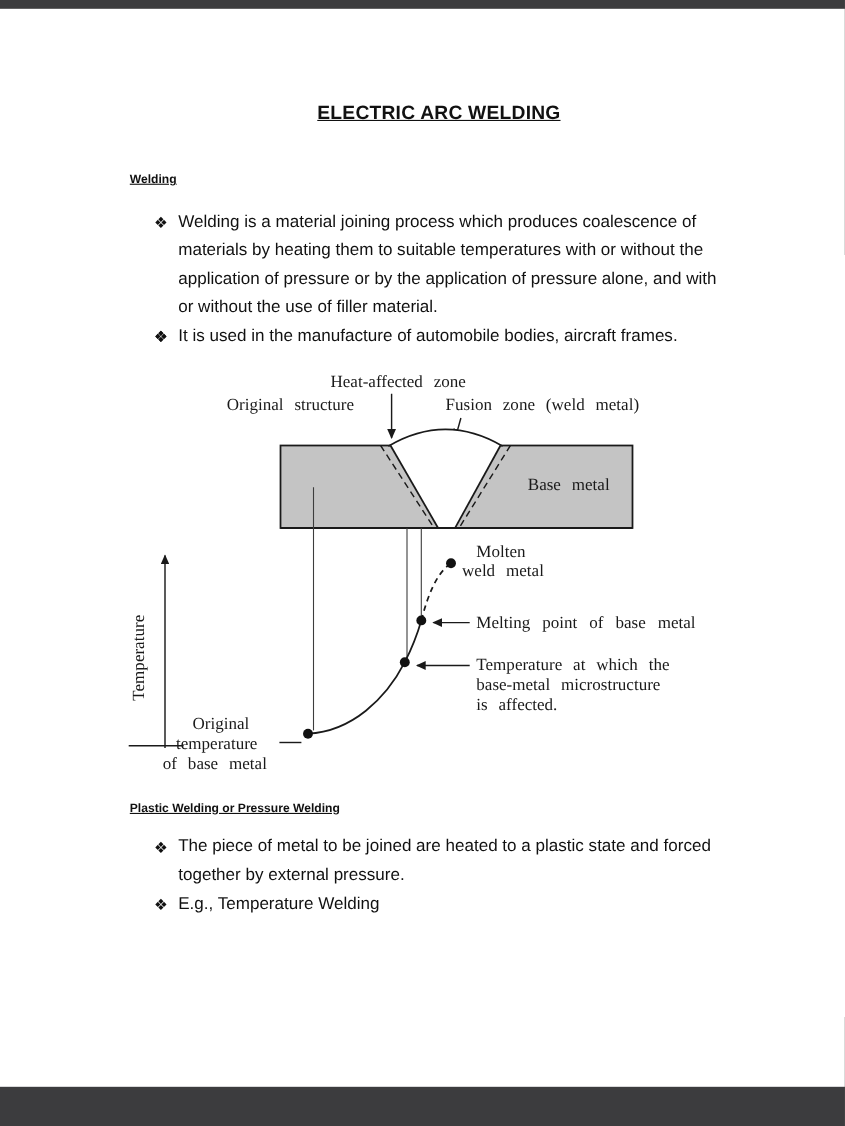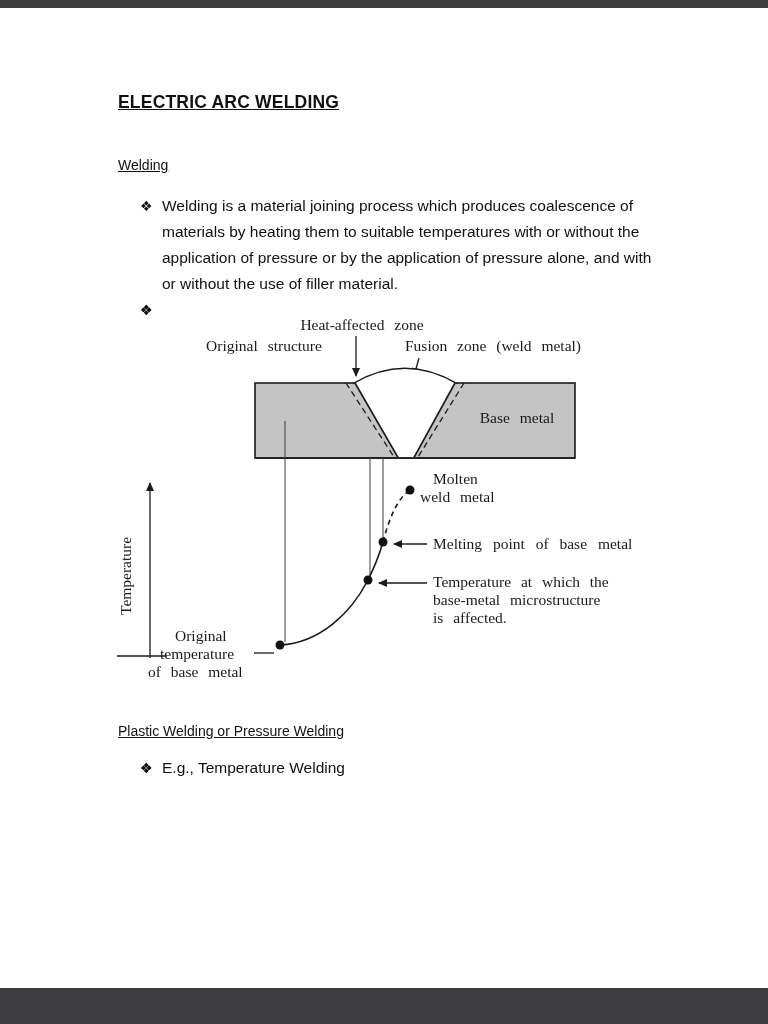--- a/index.html
+++ b/index.html
@@ -18,28 +18,29 @@
     box-sizing:border-box;
     padding:84px 88px 0 118px;
     overflow:hidden;
   }
   .doc-title {
     margin:0;
     font-size:17.5px;
     font-weight:bold;
     letter-spacing:0.2px;
     text-decoration:underline;
+    text-align:center;
   }
   .sec-heading {
     margin:44px 0 0 0;
-    font-size:14px;
-    font-weight:normal;
+    font-size:11px;
+    font-weight:bold;
     text-decoration:underline;
   }
-  .sec-heading.second { margin-top:40px; }
+  .sec-heading.second { margin-top:24px; }
   ul.bullets {
     margin:20px 0 0 0;
     padding:0 0 0 22px;
     list-style:none;
   }
   ul.bullets.second { margin-top:16px; }
   ul.bullets li {
     position:relative;
     padding-left:22px;
     width:505px;
@@ -82,20 +83,21 @@
     <ul class="bullets">
       <li>
         <span class="marker">❖</span>
         <span>Welding is a material joining process which produces coalescence of materials by heating them to suitable temperatures with or without the application of pressure or by the application of pressure alone, and with or without the use of filler material.</span>
       </li>
       <li>
         <span class="marker">❖</span>
       </li>
       <li>
         <span class="marker">❖</span>
+        <span>It is used in the manufacture of automobile bodies, aircraft frames.</span>
       </li>
     </ul>
 
     <div class="figure-wrap">
       <svg width="565" height="370" viewBox="0 0 565 370">
         <defs>
           <marker id="ah" markerWidth="9" markerHeight="8" refX="8" refY="4" orient="auto" markerUnits="userSpaceOnUse">
             <path d="M0,0 L9,4 L0,8 z" fill="#1a1a1a"></path>
           </marker>
         </defs>
@@ -156,20 +158,21 @@
         <text x="33" y="364" class="ft">of base metal</text>
         <line x1="139" y1="340" x2="159" y2="340" class="ln"></line>
       </svg>
     </div>
 
     <h2 class="sec-heading second">Plastic Welding or Pressure Welding</h2>
 
     <ul class="bullets second">
       <li>
         <span class="marker">❖</span>
+        <span>The piece of metal to be joined are heated to a plastic state and forced together by external pressure.</span>
       </li>
       <li>
         <span class="marker">❖</span>
         <span>E.g., Temperature Welding</span>
       </li>
     </ul>
 
   </div>
 </div>
 

